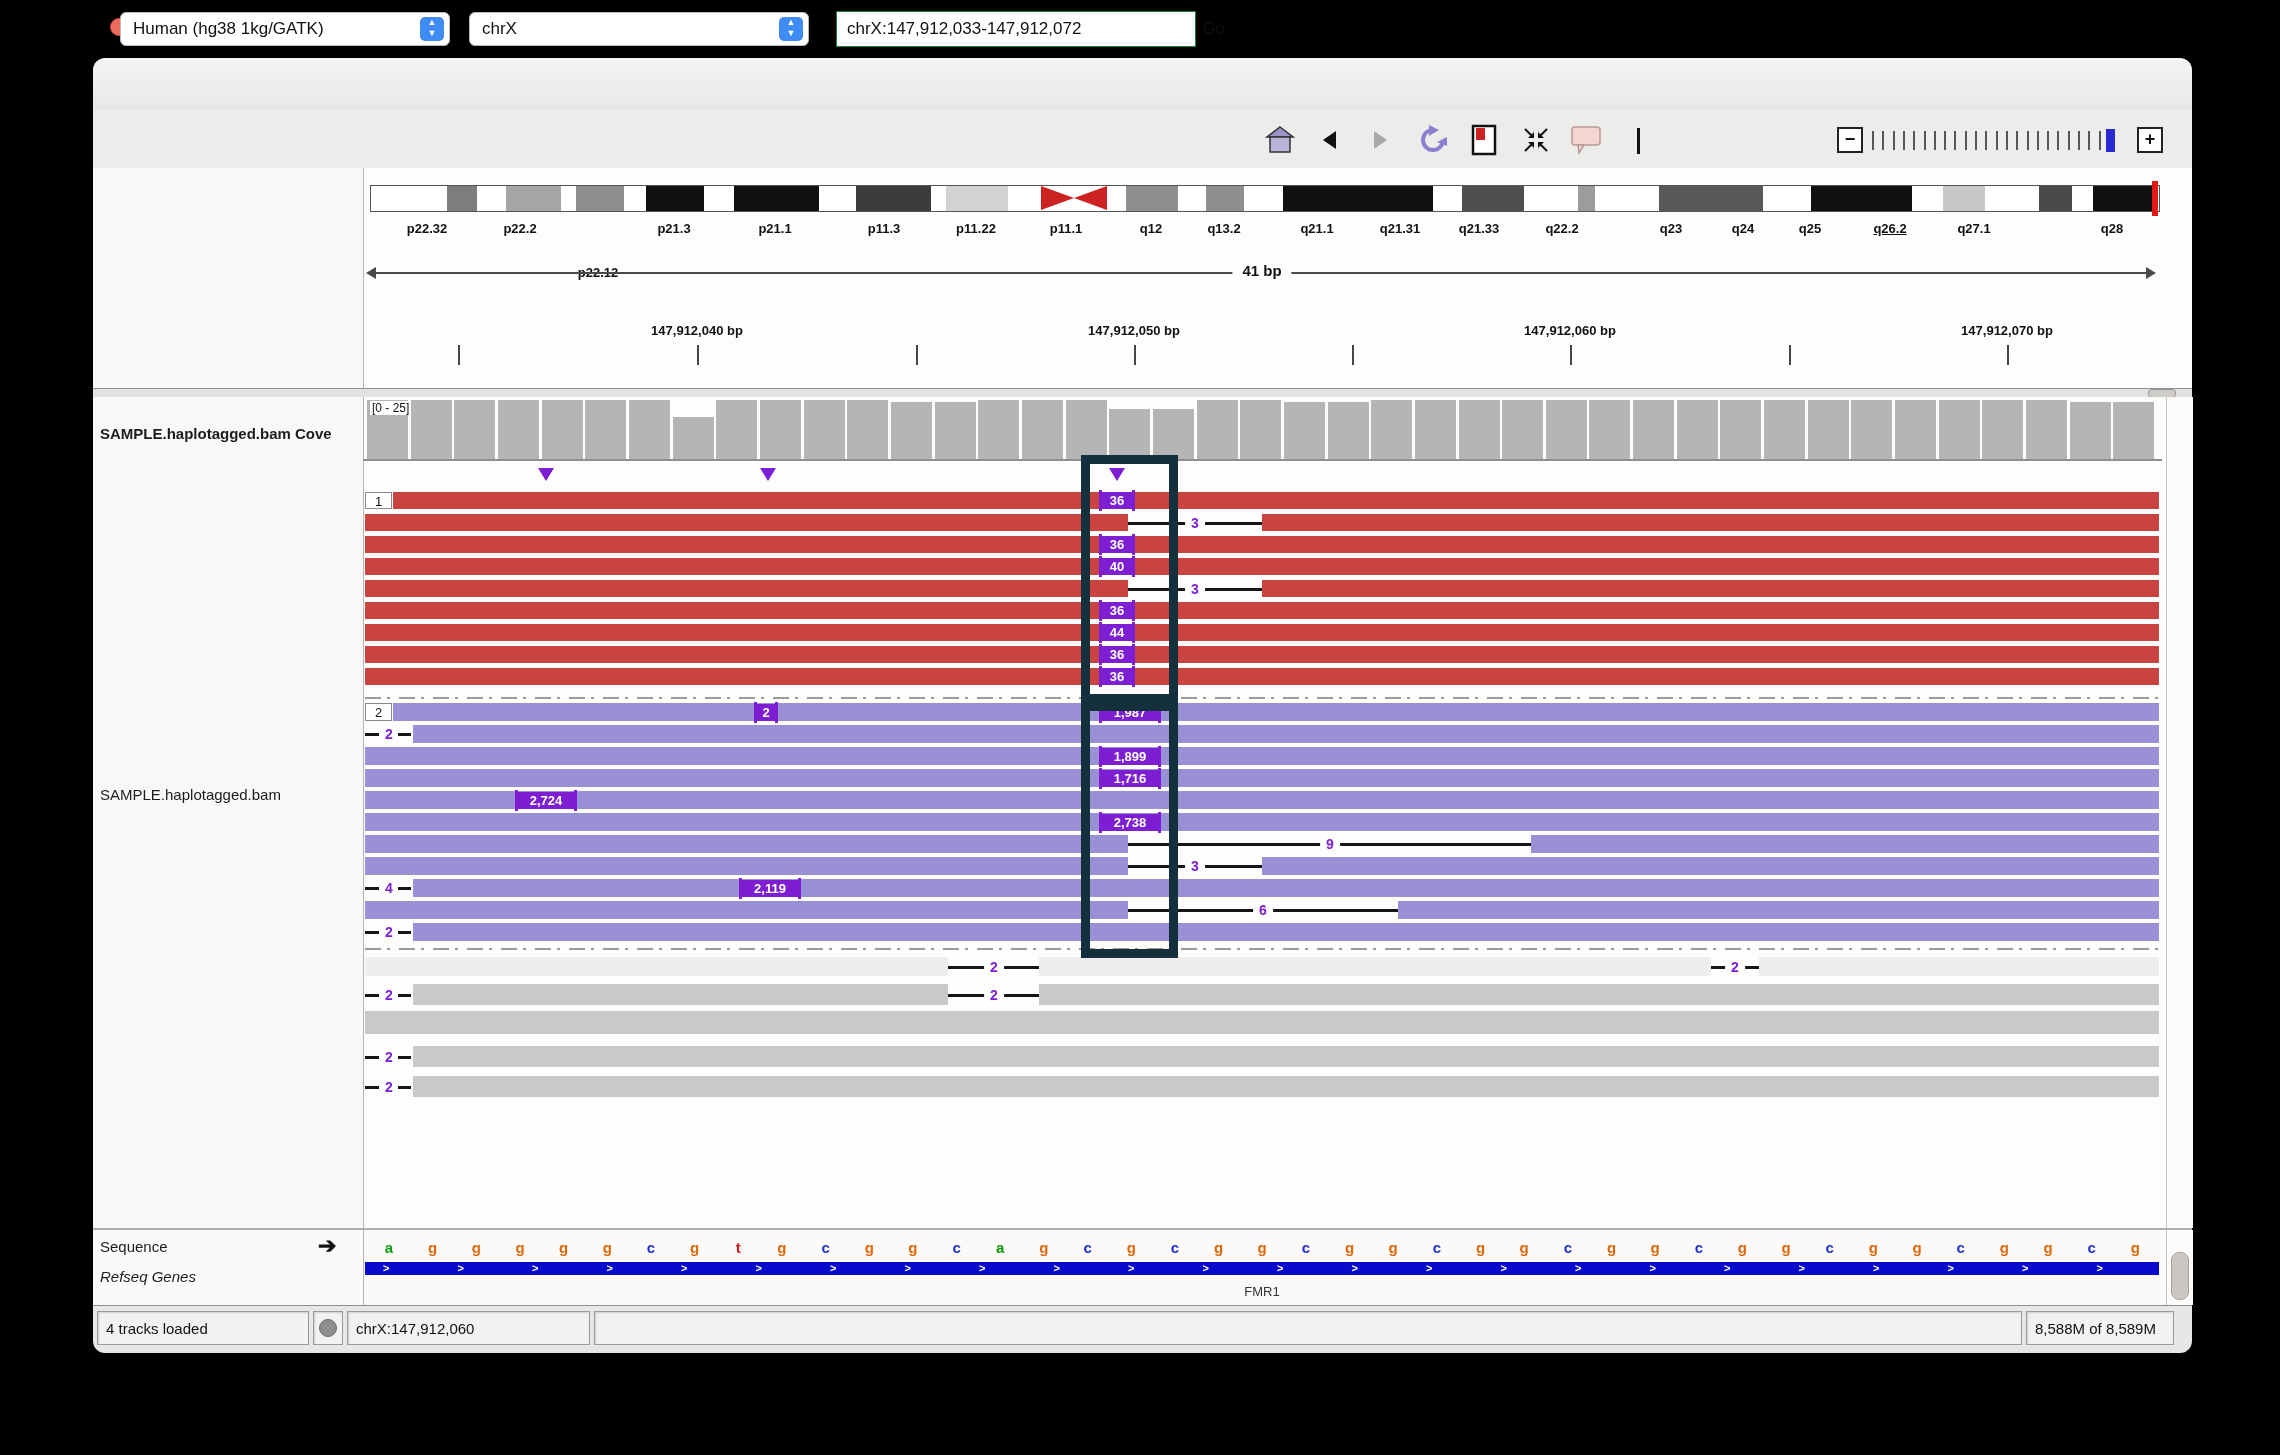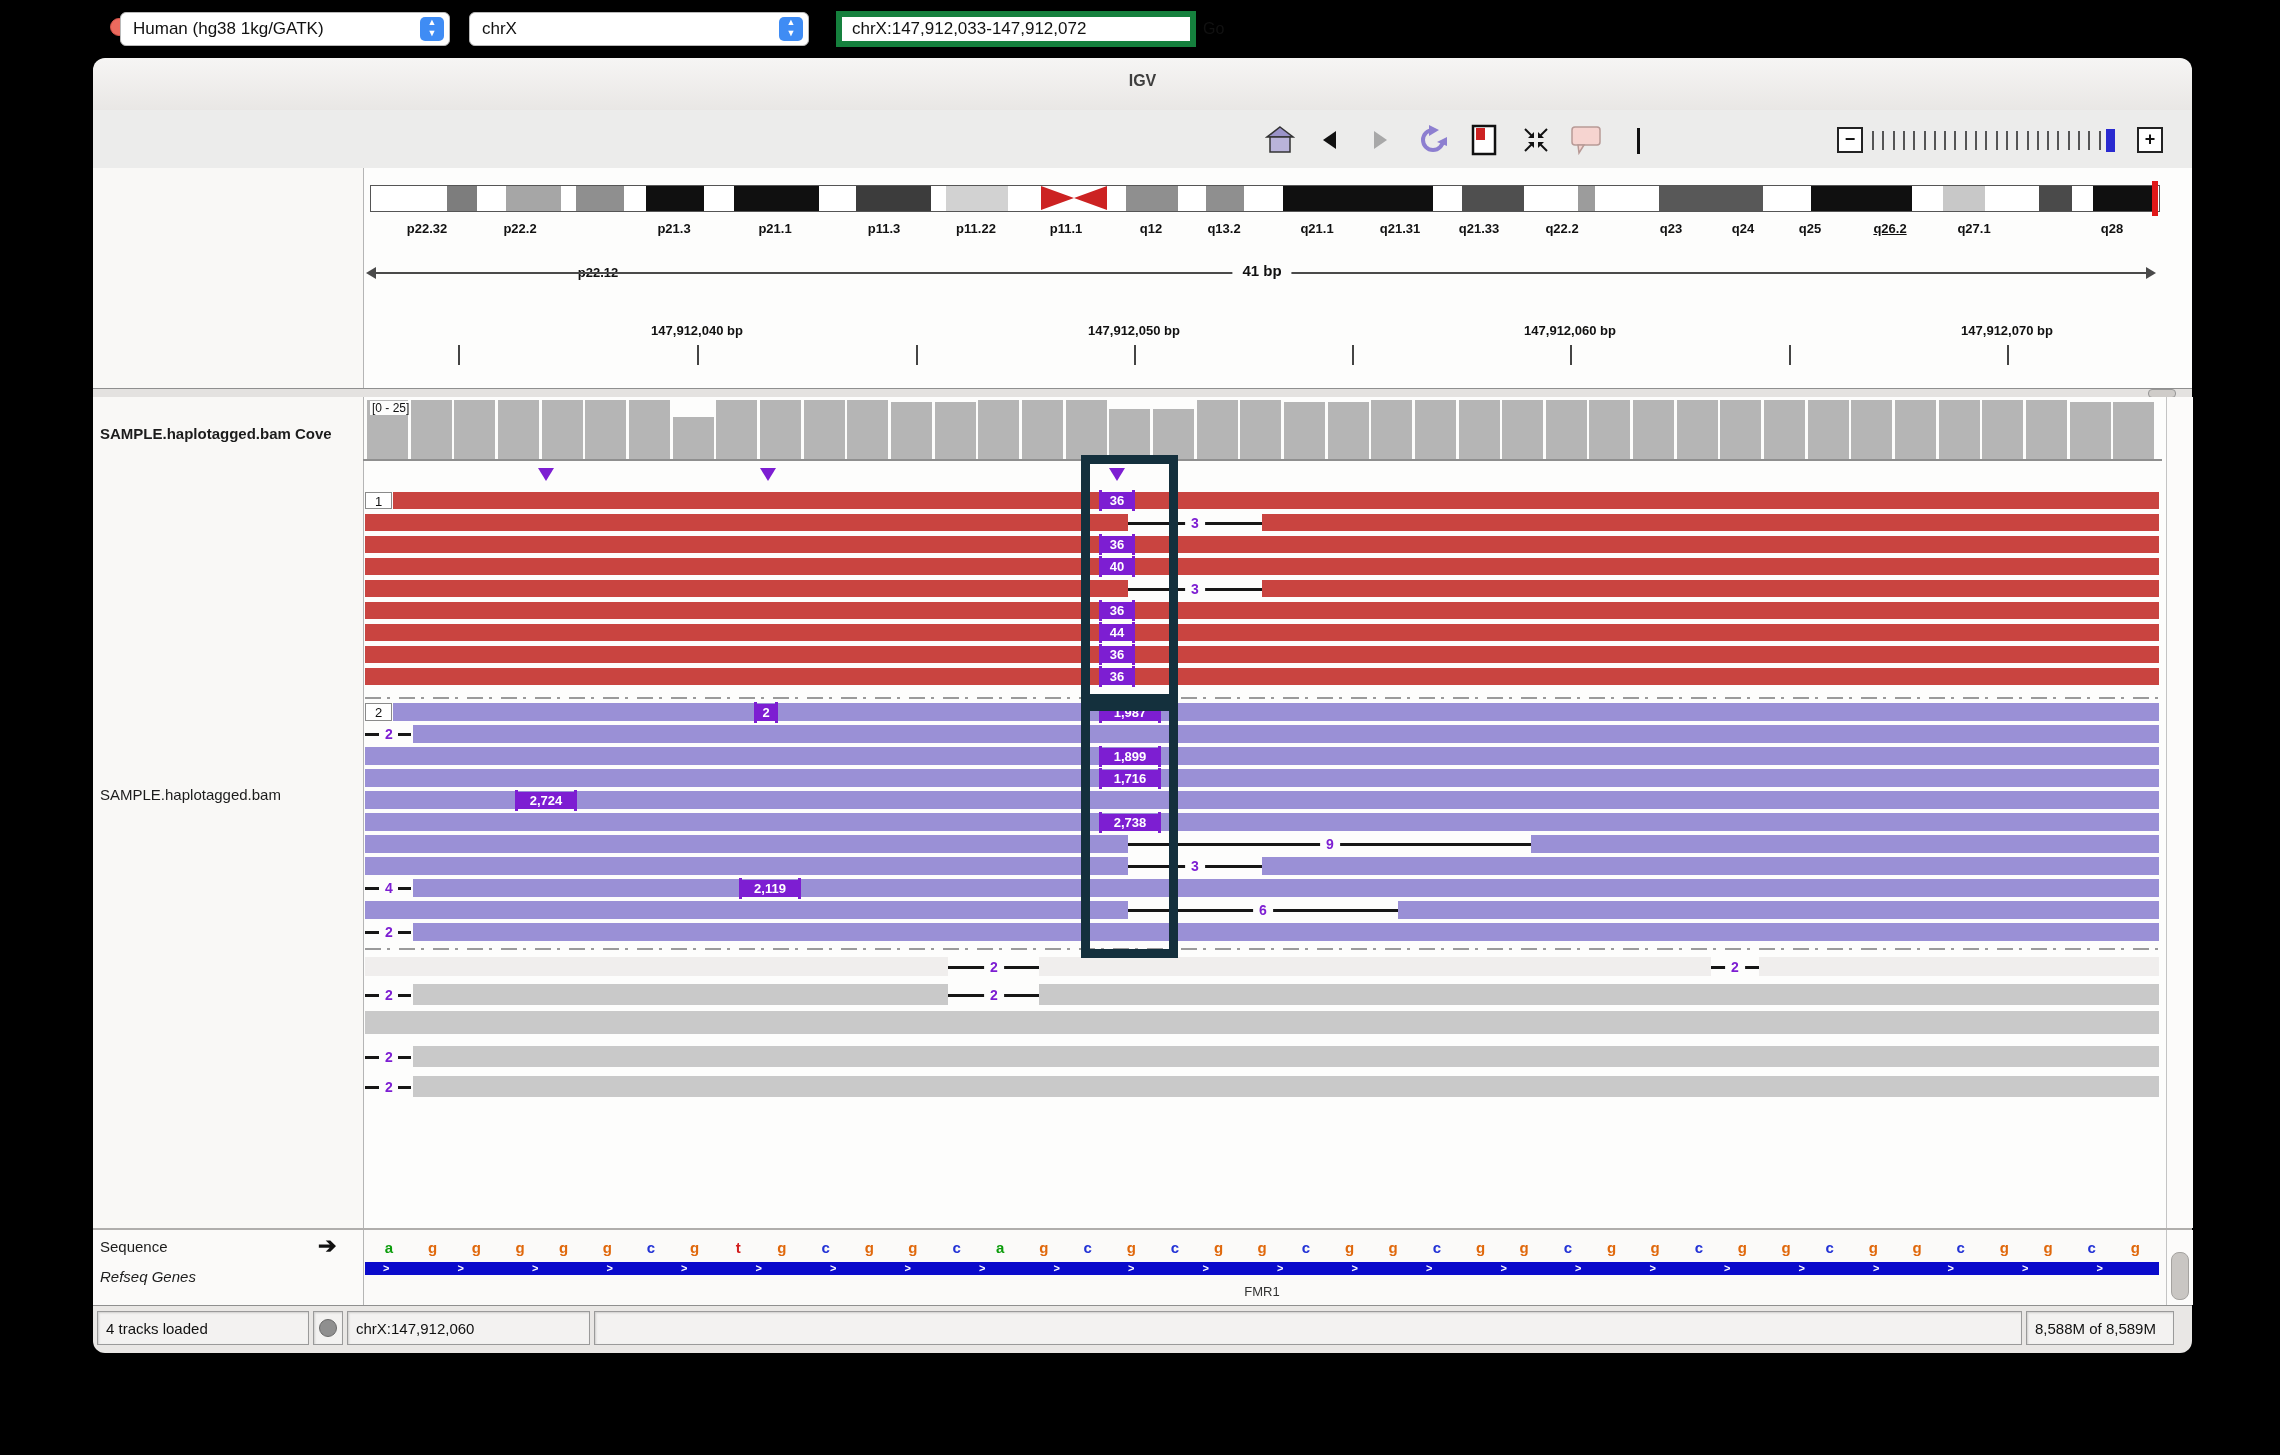--- a/index.html
+++ b/index.html
@@ -9,21 +9,21 @@
   
   .titlebar{left:93px;top:58px;width:2099px;height:52px;background:linear-gradient(#f6f5f4,#e9e7e5);
             border-bottom:1px solid #c8c6c4;border-radius:12px 12px 0 0;}
   .tl{width:16px;height:16px;border-radius:50%;top:18px;}
   .win-title{width:2099px;left:93px;top:72px;text-align:center;font-weight:bold;font-size:16px;color:#3e3e3e;}
   .toolbar{left:93px;top:110px;width:2099px;height:58px;background:#ececeb;border-bottom:2px solid #9a9a9a;}
   .combo{height:34px;background:#fff;border:1px solid #b9b9b9;border-radius:6px;top:12px;
          font-size:17px;color:#111;display:flex;align-items:center;padding-left:12px;box-sizing:border-box;}
   .stepper{position:absolute;right:5px;top:4px;width:24px;height:24px;background:#3f8cf4;border-radius:5px;
            color:#fff;font-size:9px;line-height:11px;text-align:center;font-weight:bold;}
-  .locfield{height:36px;background:#fff;border:6px solid #15803d;top:11px;font-size:17px;color:#111;
+  .locfield{height:36px;background:#fff;border:1px solid #15803d;top:11px;font-size:17px;color:#111;
             display:flex;align-items:center;padding-left:10px;box-sizing:border-box;}
   .golbl{top:20px;font-size:16px;color:#111;}
   .tbicon{top:122px;width:36px;height:36px;display:flex;align-items:center;justify-content:center;}
   .zoombox{top:127px;width:26px;height:26px;background:#fff;border:2px solid #222;box-sizing:border-box;
            font-size:18px;line-height:21px;text-align:center;font-weight:bold;color:#111;}
   .ztick{top:131px;width:2px;height:19px;background:#555;}
   .zthumb{top:129px;width:9px;height:23px;background:#2a2ad0;}
   
   .panel-top{left:93px;top:168px;width:2099px;height:220px;background:#fdfdfc;}
   .splitter{left:93px;top:388px;width:2099px;height:9px;background:#e4e2e0;border-top:1px solid #8f8f8f;border-bottom:1px solid #b9b9b9;}
@@ -73,21 +73,20 @@
 </style>
 </head>
 <body>
 
 <div class="canvas">
 
   <div class="abs titlebar"></div>
   <div class="abs tl" style="left:110px;background:#ec6a5e;border:1px solid #d5544a;"></div>
   <div class="abs tl" style="left:137px;background:#f5bf4f;border:1px solid #dfa83c;"></div>
   <div class="abs tl" style="left:164px;background:#61c554;border:1px solid #4daf42;"></div>
-  <div class="abs win-title">IGV</div>
 
   <div class="abs toolbar"></div>
   <div class="abs combo" style="left:120px;width:330px;">
     <span>Human (hg38 1kg/GATK)</span>
     <span class="stepper">▲<br>▼</span>
   </div>
   <div class="abs combo" style="left:469px;width:340px;">
     <span>chrX</span>
     <span class="stepper">▲<br>▼</span>
   </div>

